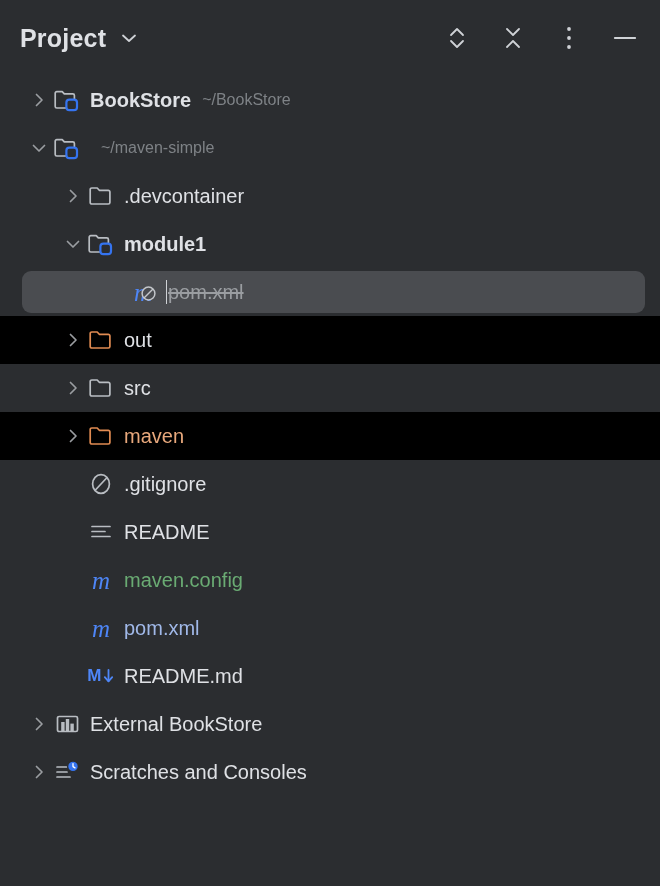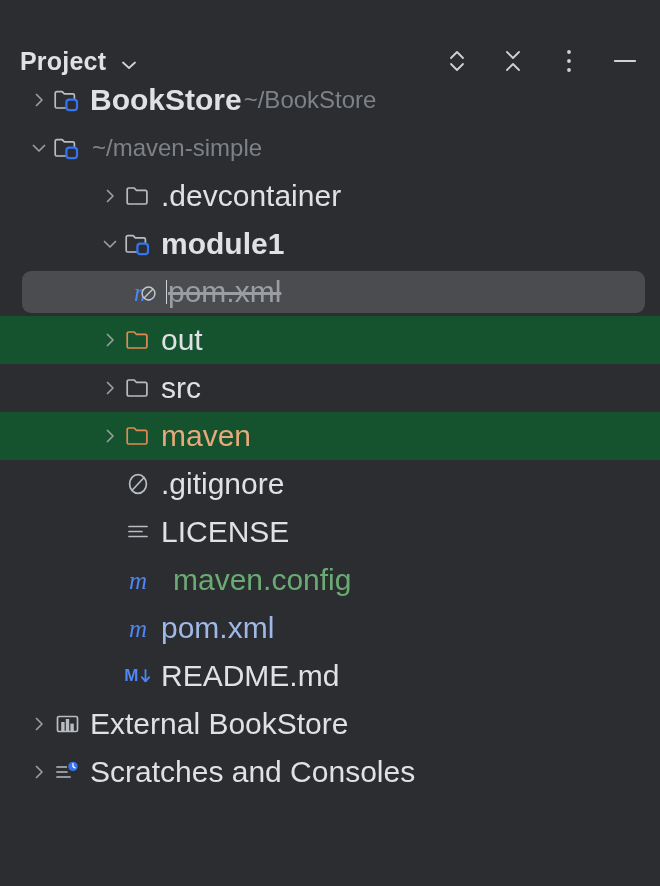--- a/index.html
+++ b/index.html
@@ -13,21 +13,21 @@
     overflow: hidden;
     font-family: "Liberation Sans", sans-serif;
     color: #dfe1e5;
     -webkit-font-smoothing: antialiased;
   }
 
   
   .tool-header {
     height: 76px;
     display: flex;
-    align-items: flex-end;
+    align-items: center;
     padding: 0 22px 0 20px;
     box-sizing: border-box;
   }
   .tool-title {
     font-size: 25px;
     font-weight: bold;
     color: #dfe1e5;
     letter-spacing: 0.2px;
   }
   .title-chevron {
@@ -56,21 +56,21 @@
     position: relative;
   }
   .row {
     position: relative;
     height: 48px;
     display: flex;
     align-items: center;
     box-sizing: border-box;
     white-space: nowrap;
   }
-  .row.excluded-bg { background: #14532d; }
+  .row.excluded-bg { background: #000000; }
   .row.selected-row { background: transparent; }
   .sel-bg {
     position: absolute;
     left: 22px;
     right: 15px;
     top: 3px;
     bottom: 3px;
     background: #4a4c50;
     border-radius: 9px;
   }
@@ -94,49 +94,49 @@
     width: 30px;
     height: 30px;
     display: flex;
     align-items: center;
     justify-content: center;
     flex: 0 0 auto;
     position: relative;
     margin-right: 8px;
   }
   .label {
-    font-size: 30px;
+    font-size: 20px;
     color: #dfe1e5;
   }
   .label.bold { font-weight: bold; }
-  .label.green { color: #6aab73; margin-left: 12px; }
+  .label.green { color: #6aab73; }
   .label.bluetext { color: #a0b8e8; }
   .label.orangetext { color: #e8a87c; }
   .label.ignored {
     color: #9a9da1;
     text-decoration: line-through;
     text-decoration-color: #9a9da1;
   }
   .path {
-    font-size: 24px;
+    font-size: 16px;
     color: #7e8286;
-    margin-left: 2px;
+    margin-left: 11px;
   }
   .caret-line {
     display: inline-block;
     width: 1px;
     height: 24px;
     background: #cfd2d6;
     margin-right: 1px;
     vertical-align: middle;
   }
 
   
   .lvl0 { padding-left: 26px; }
-  .lvl1 { padding-left: 97px; }
+  .lvl1 { padding-left: 60px; }
   .lvl2 { padding-left: 102px; }
 
   
   .m-glyph {
     font-family: "Liberation Serif", serif;
     font-style: italic;
     font-size: 25px;
     color: #4e86f7;
     line-height: 1;
     font-weight: 500;
@@ -334,21 +334,21 @@
     <div class="row">
       <div class="row-content lvl1">
         <span class="arrow empty"></span>
         <span class="icon-slot">
           <svg width="26" height="26" viewBox="0 0 26 26" fill="none" aria-hidden="true">
             <path d="M4 7.5 H22" stroke="#b9bdc2" stroke-width="1.7" stroke-linecap="round"></path>
             <path d="M4 12.5 H17" stroke="#b9bdc2" stroke-width="1.7" stroke-linecap="round"></path>
             <path d="M4 17.5 H22" stroke="#b9bdc2" stroke-width="1.7" stroke-linecap="round"></path>
           </svg>
         </span>
-        <span class="label ">LICENSE</span>
+        <span class="label ">README</span>
       </div>
     </div>
     <div class="row">
       <div class="row-content lvl1">
         <span class="arrow empty"></span>
         <span class="icon-slot">
           <span class="m-glyph">m</span>
         </span>
         <span class="label green">maven.config</span>
       </div>

